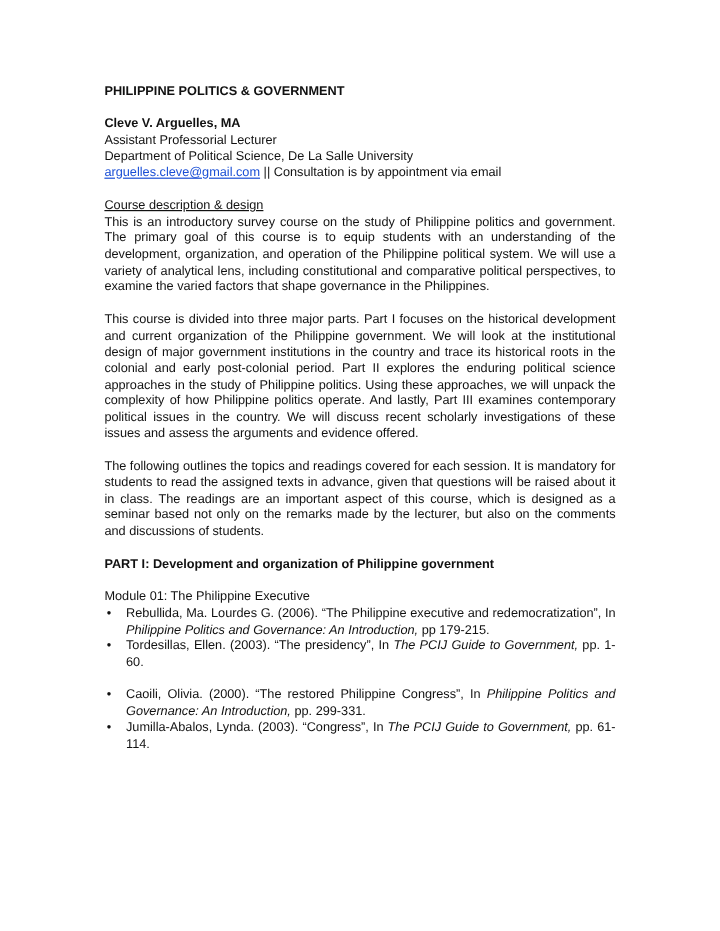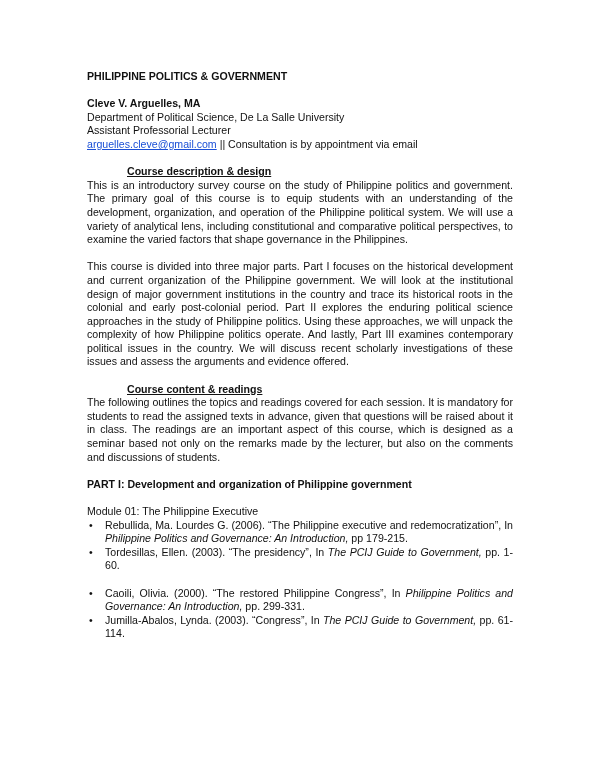--- a/index.html
+++ b/index.html
@@ -1,50 +1,49 @@
 <!DOCTYPE html>
 <html><head>
   <meta charset="utf-8">
   <style>
     html, body { margin: 0; padding: 0; background: #ffffff; }
     body { width: 600px; height: 776px; position: relative; overflow: hidden;
            font-family: "Liberation Sans", sans-serif; color: #111; }
     .page { position: absolute; left: 87px; top: 70px; width: 426px; font-size: 10.6px; line-height: 13.6px; }
     .center { text-align: left; }
     .bold { font-weight: bold; }
-    .heading { font-weight: bold; text-decoration: underline; margin-left: 40px; }
+    .heading { font-weight: normal; text-decoration: underline; }
     .para { text-align: justify; }
     .gap { height: 13.6px; }
     a.link { color: #1a4fd6; text-decoration: underline; }
     ul.refs { list-style: none; margin: 0; padding: 0; }
     ul.refs li { position: relative; padding-left: 18px; text-align: justify; }
     ul.refs li .bullet { position: absolute; left: 2px; top: 0; }
     i { font-style: italic; }
   </style>
 </head>
 <body>
 
 <div class="page">
   <div class="center bold">PHILIPPINE POLITICS &amp; GOVERNMENT</div>
   <div class="gap"></div>
   <div class="center bold">Cleve V. Arguelles, MA</div>
+  <div class="center">Assistant Professorial Lecturer</div>
   <div class="center">Department of Political Science, De La Salle University</div>
-  <div class="center">Assistant Professorial Lecturer</div>
   <div class="center">
     <a class="link">arguelles.cleve@gmail.com</a><span> || Consultation is by appointment via email</span>
   </div>
   <div class="gap"></div>
 
   <div class="heading">Course description &amp; design</div>
   <div class="para">This is an introductory survey course on the study of Philippine politics and government. The primary goal of this course is to equip students with an understanding of the development, organization, and operation of the Philippine political system. We will use a variety of analytical lens, including constitutional and comparative political perspectives, to examine the varied factors that shape governance in the Philippines.</div>
   <div class="gap"></div>
   <div class="para">This course is divided into three major parts. Part I focuses on the historical development and current organization of the Philippine government. We will look at the institutional design of major government institutions in the country and trace its historical roots in the colonial and early post-colonial period. Part II explores the enduring political science approaches in the study of Philippine politics. Using these approaches, we will unpack the complexity of how Philippine politics operate. And lastly, Part III examines contemporary political issues in the country. We will discuss recent scholarly investigations of these issues and assess the arguments and evidence offered.</div>
   <div class="gap"></div>
 
-  <div class="heading">Course content &amp; readings</div>
   <div class="para">The following outlines the topics and readings covered for each session. It is mandatory for students to read the assigned texts in advance, given that questions will be raised about it in class. The readings are an important aspect of this course, which is designed as a seminar based not only on the remarks made by the lecturer, but also on the comments and discussions of students.</div>
   <div class="gap"></div>
 
   <div class="center bold">PART I: Development and organization of Philippine government</div>
   <div class="gap"></div>
 
   <div>
     <div>Module 01: The Philippine Executive</div>
     <ul class="refs">
       <li>

